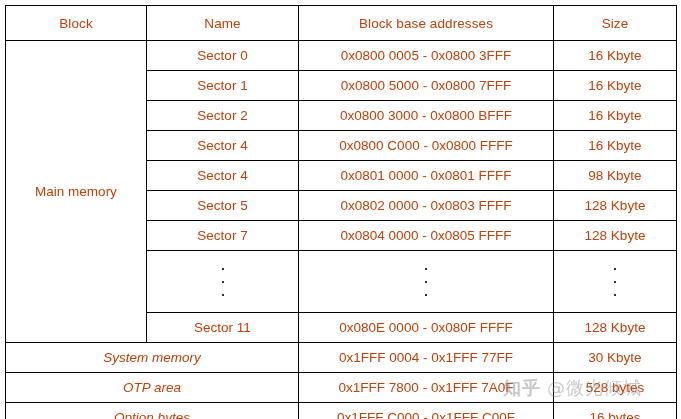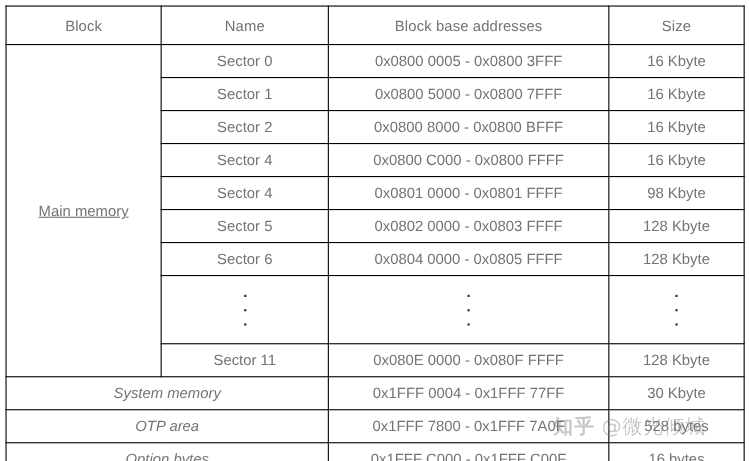--- a/index.html
+++ b/index.html
@@ -35,21 +35,21 @@
   }
 
   table.memtable td,
   table.memtable th {
     border: 1px solid #000000;
     padding: 0;
     text-align: center;
     vertical-align: middle;
     font-size: 13.5px;
     font-weight: normal;
-    color: #737373;
+    color: #c2410c;
     background: #ffffff;
   }
 
   
   col.c-block { width: 141px; }
   col.c-name  { width: 152px; }
   col.c-addr  { width: 255px; }
   col.c-size  { width: 123px; }
 
   thead th {
@@ -57,21 +57,20 @@
     font-weight: bold;
     font-size: 14.5px;
     letter-spacing: 0.1px;
   }
   thead tr th { border-bottom: 4px solid #000000; }
 
   tbody td { height: 29px; }
 
   td.block-cell {
     font-size: 13.5px;
-    text-decoration: underline;
   }
 
   td.dots-cell {
     height: 61px;
     line-height: 1;
     padding: 0;
   }
   .dots-stack {
     display: flex;
     flex-direction: column;
@@ -144,21 +143,21 @@
       </tr>
 
       <tr>
         <td>Sector 1</td>
         <td>0x0800 5000 - 0x0800 7FFF</td>
         <td>16 Kbyte</td>
       </tr>
 
       <tr>
         <td>Sector 2</td>
-        <td>0x0800 8000 - 0x0800 BFFF</td>
+        <td>0x0800 3000 - 0x0800 BFFF</td>
         <td>16 Kbyte</td>
       </tr>
 
       <tr>
         <td>Sector 4</td>
         <td>0x0800 C000 - 0x0800 FFFF</td>
         <td>16 Kbyte</td>
       </tr>
 
       <tr>
@@ -167,21 +166,21 @@
         <td>98 Kbyte</td>
       </tr>
 
       <tr>
         <td>Sector 5</td>
         <td>0x0802 0000 - 0x0803 FFFF</td>
         <td>128 Kbyte</td>
       </tr>
 
       <tr>
-        <td>Sector 6</td>
+        <td>Sector 7</td>
         <td>0x0804 0000 - 0x0805 FFFF</td>
         <td>128 Kbyte</td>
       </tr>
 
       <tr>
         <td class="dots-cell">
           <span class="dots-stack">
               <span></span>
               <span></span>
               <span></span>

